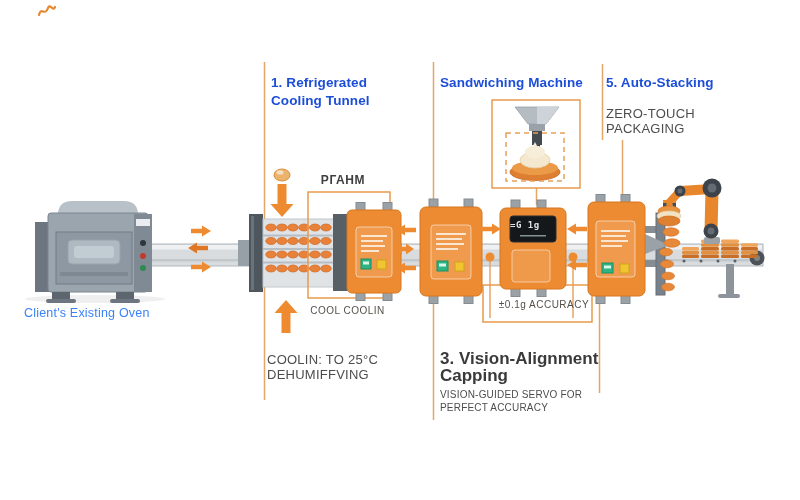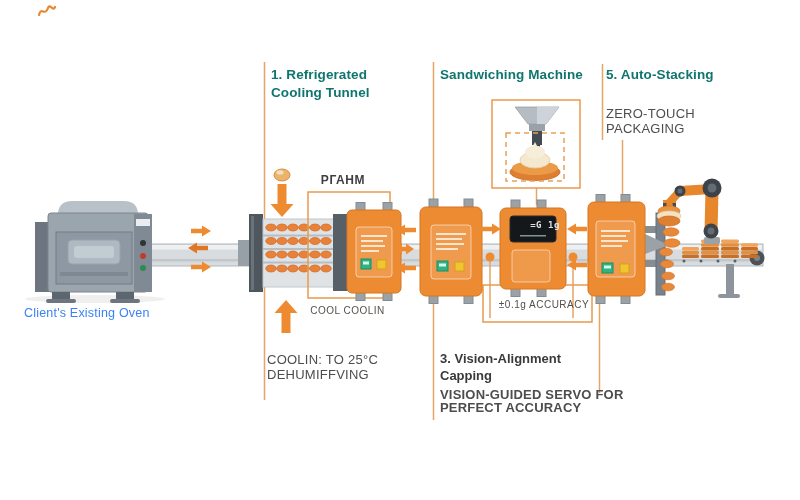--- a/index.html
+++ b/index.html
@@ -1,28 +1,28 @@
 <!DOCTYPE html>
 <html><head>
 <meta charset="utf-8">
 <style>
   html,body{margin:0;padding:0;background:#fff;}
   #canvas{position:relative;width:800px;height:500px;background:#ffffff;overflow:hidden;
           font-family:"Liberation Sans",sans-serif;}
   .abs{position:absolute;}
   .t{position:absolute;}
-  .h{font-weight:bold;font-size:13.5px;color:#0f766e;line-height:18px;letter-spacing:0.1px;}
-  .h3s{font-weight:bold;font-size:13px;color:#3a3a3a;line-height:17px;}
+  .h{font-weight:bold;font-size:13.5px;color:#1d4ed8;line-height:18px;letter-spacing:0.1px;margin-top:8px;}
+  .h3s{font-weight:bold;font-size:17px;color:#3a3a3a;line-height:17px;}
   .n{font-size:13px;color:#4d4d4d;line-height:15px;letter-spacing:0.25px;}
-  .ns{font-size:13px;color:#4d4d4d;line-height:13px;letter-spacing:0.2px;font-weight:bold;}
+  .ns{font-size:10px;color:#4d4d4d;line-height:13px;letter-spacing:0.2px;}
   .tag{font-size:12px;font-weight:bold;color:#3f3f3f;letter-spacing:0.6px;text-align:center;}
   .mini{font-size:10px;color:#55504a;letter-spacing:0.5px;text-align:center;}
   .caption{font-size:12.5px;color:#3b82f6;letter-spacing:0.2px;}
   .lcd{font-family:"DejaVu Sans Mono",monospace;font-weight:bold;font-size:9px;color:#dde3e6;
-       text-align:center;letter-spacing:0.5px;padding-left:12px;}
+       letter-spacing:0.5px;}
 </style>
 </head>
 <body>
 
 <div id="canvas">
 
 <svg class="abs" style="left:0;top:0" width="800" height="500" viewBox="0 0 800 500">
 
   <defs>
     <g id="crow">

